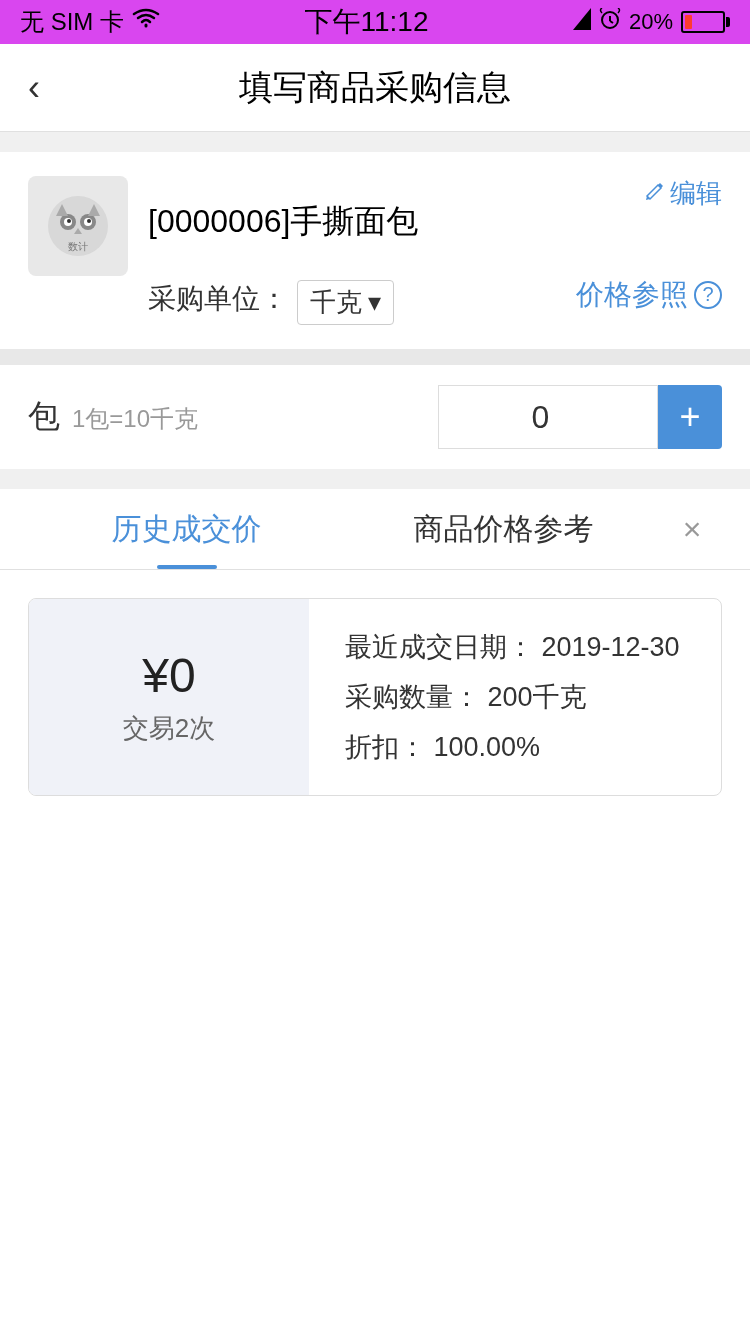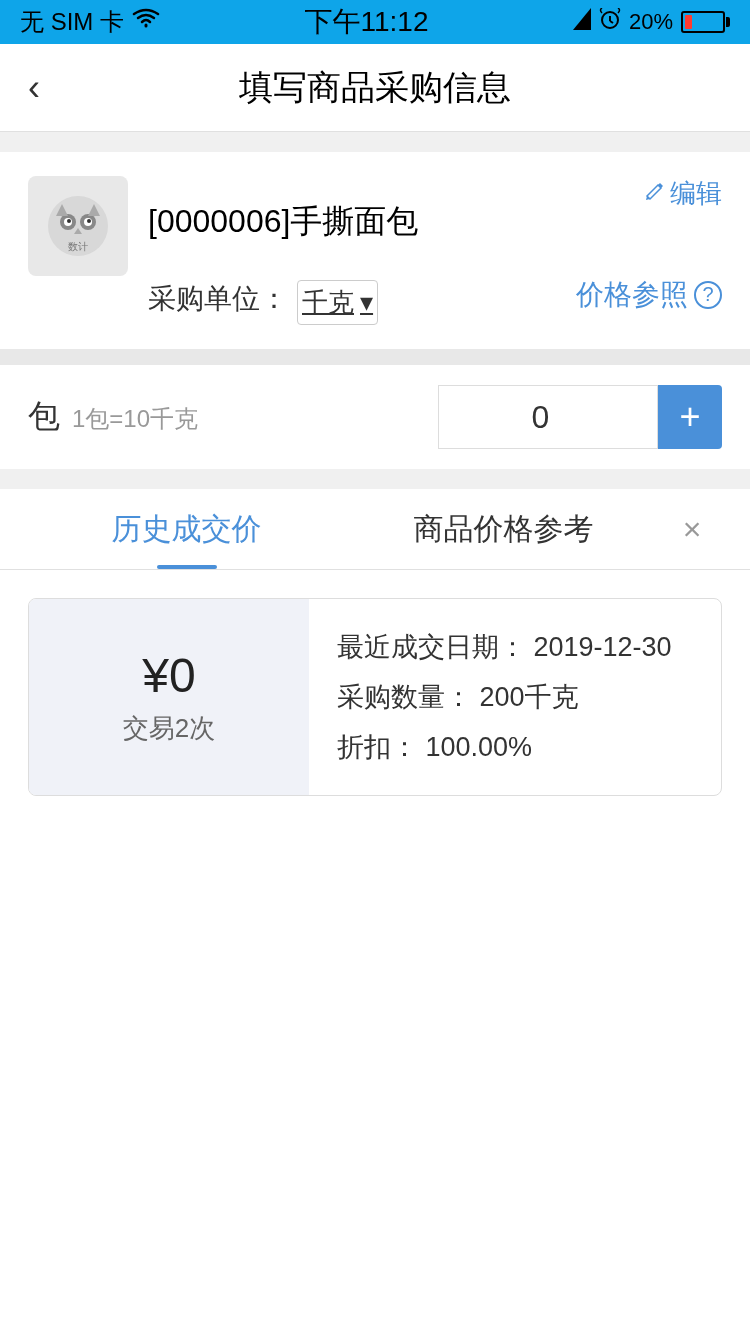--- a/index.html
+++ b/index.html
@@ -9,21 +9,21 @@
       min-height: 1334px;
       font-family: -apple-system, 'PingFang SC', 'Helvetica Neue', Arial, sans-serif;
       background: #f0f0f0;
       font-size: 28px;
     }
 
     
     .status-bar {
       width: 750px;
       height: 44px;
-      background: #0ea5e9;
+      background: #d946ef;
       display: flex;
       align-items: center;
       justify-content: space-between;
       padding: 0 20px;
       font-size: 24px;
       color: #000;
     }
     .status-left {
       display: flex;
       align-items: center;
@@ -152,28 +152,27 @@
       font-size: 28px;
       color: #333;
       display: flex;
       align-items: flex-start;
       gap: 9px;
       margin-top: 16px;
     }
     .unit-select {
       border: 1px solid #ccc;
       border-radius: 4px;
-      padding: 4px 4px;
+      padding: 4px 12px;
       font-size: 26px;
       color: #333;
       display: flex;
       align-items: center;
       gap: 6px;
       background: #fff;
-      text-decoration: underline;
     }
     .price-ref {
       font-size: 28px;
       color: #4a90d9;
       display: flex;
       align-items: center;
       gap: 6px;
     }
     .question-circle {
       width: 28px;
@@ -320,21 +319,21 @@
       color: #222;
       font-weight: 500;
     }
     .history-transactions {
       font-size: 26px;
       color: #666;
       margin-top: 8px;
     }
     .history-right {
       flex: 1;
-      padding: 30px 28px;
+      padding: 30px 36px;
       display: flex;
       flex-direction: column;
       gap: 14px;
     }
     .history-detail-row {
       font-size: 27px;
       color: #333;
     }
 
     

